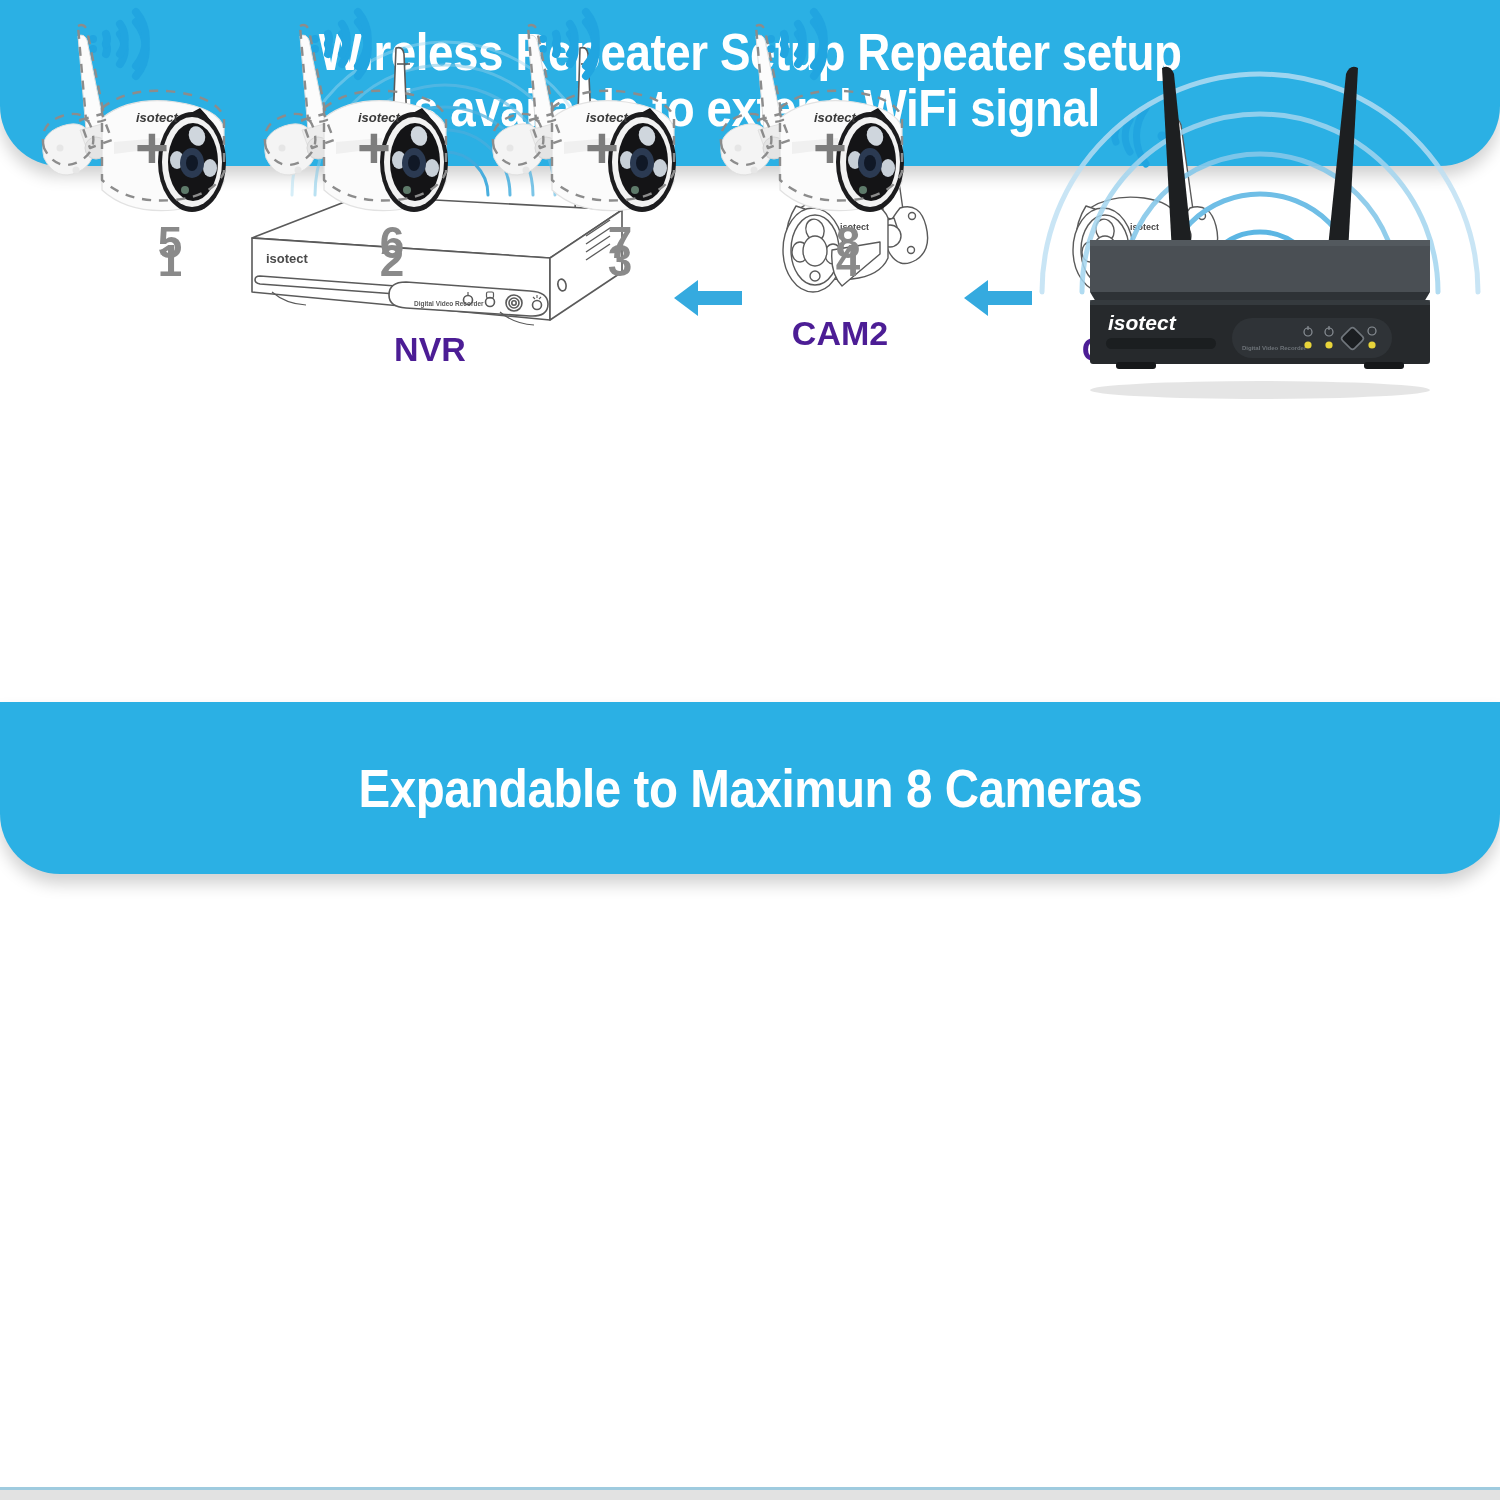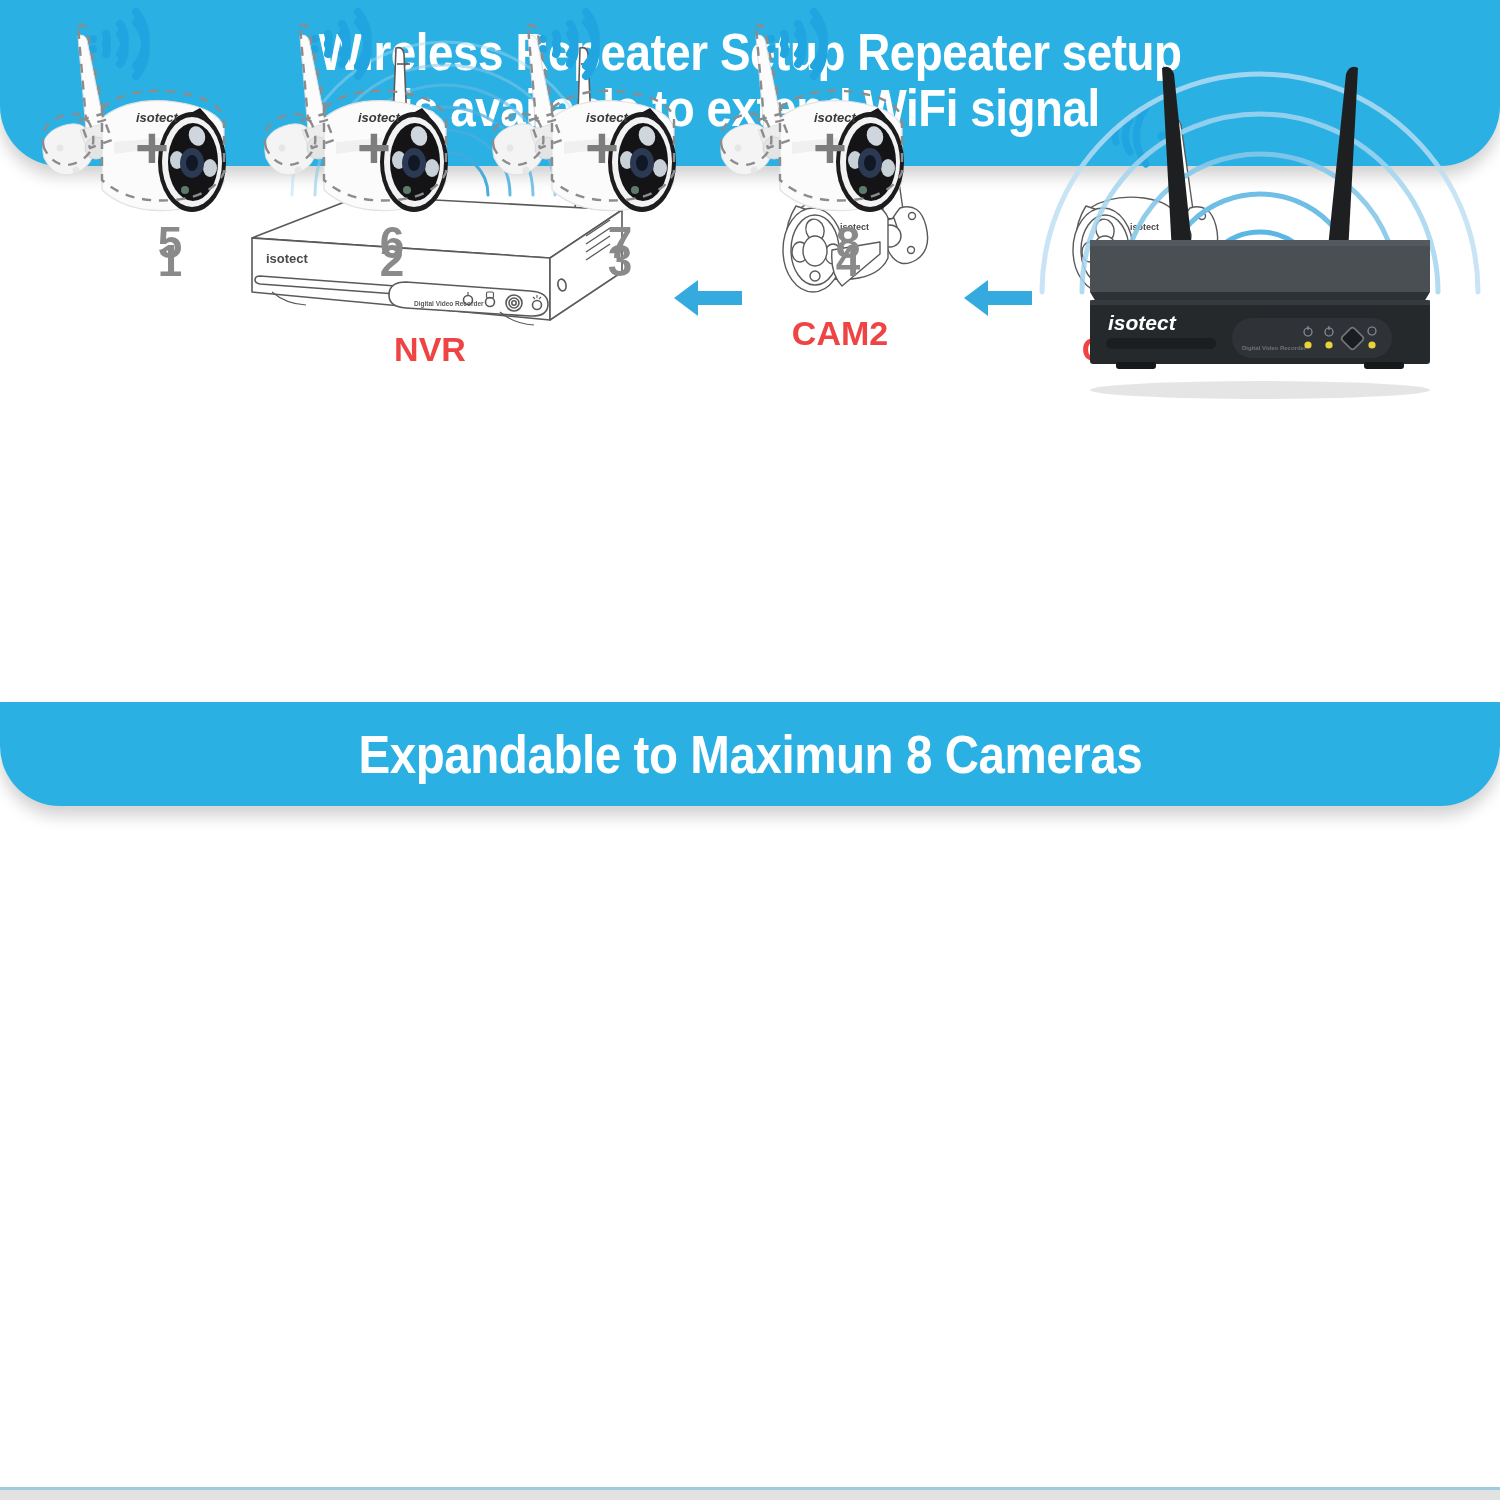--- a/index.html
+++ b/index.html
@@ -16,38 +16,38 @@
     left:0; width:1500px;
     background:#2BB0E4;
     border-bottom-left-radius:60px;
     border-bottom-right-radius:60px;
     box-shadow:0 10px 16px rgba(0,0,0,0.18);
     display:flex; flex-direction:column;
     align-items:center; justify-content:center;
     text-align:center;
   }
   #banner-top  { top:-6px; height:172px; }
-  #banner-mid  { top:702px; height:104px; }
+  #banner-mid  { top:702px; height:172px; }
 
   .banner-line{
     color:#ffffff;
     font-weight:bold;
     font-size:52px;
     line-height:1.08;
     letter-spacing:-0.5px;
     transform:scaleX(0.88);
     white-space:nowrap;
   }
   #banner-mid .banner-line{ font-size:54px; }
 
   
   .stage{ position:absolute; }
   .label-gray{
     position:absolute;
-    color:#ef4444;
+    color:#4c1d95;
     font-weight:bold;
     font-size:34px;
     text-align:center;
     white-space:nowrap;
   }
   .num-gray{
     position:absolute;
     color:#8a8a8a;
     font-weight:bold;
     font-size:44px;

